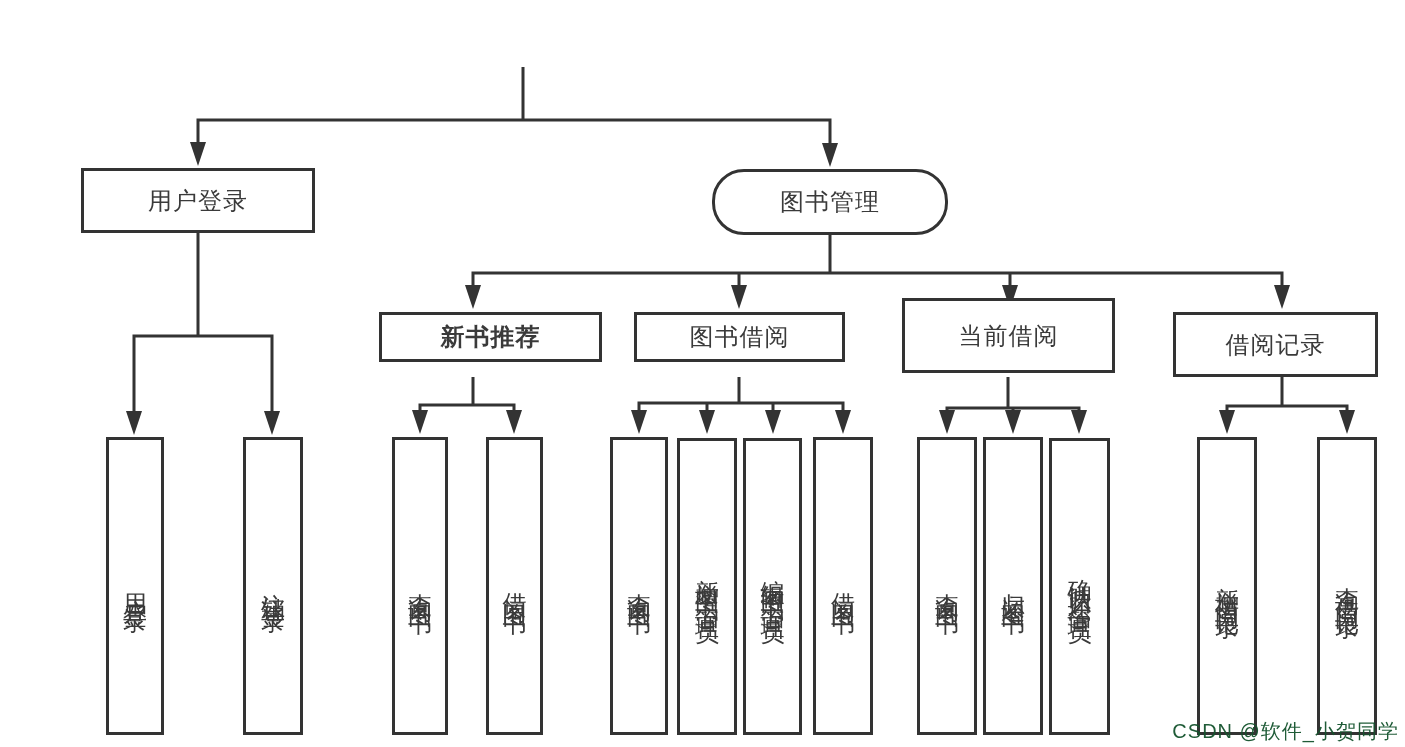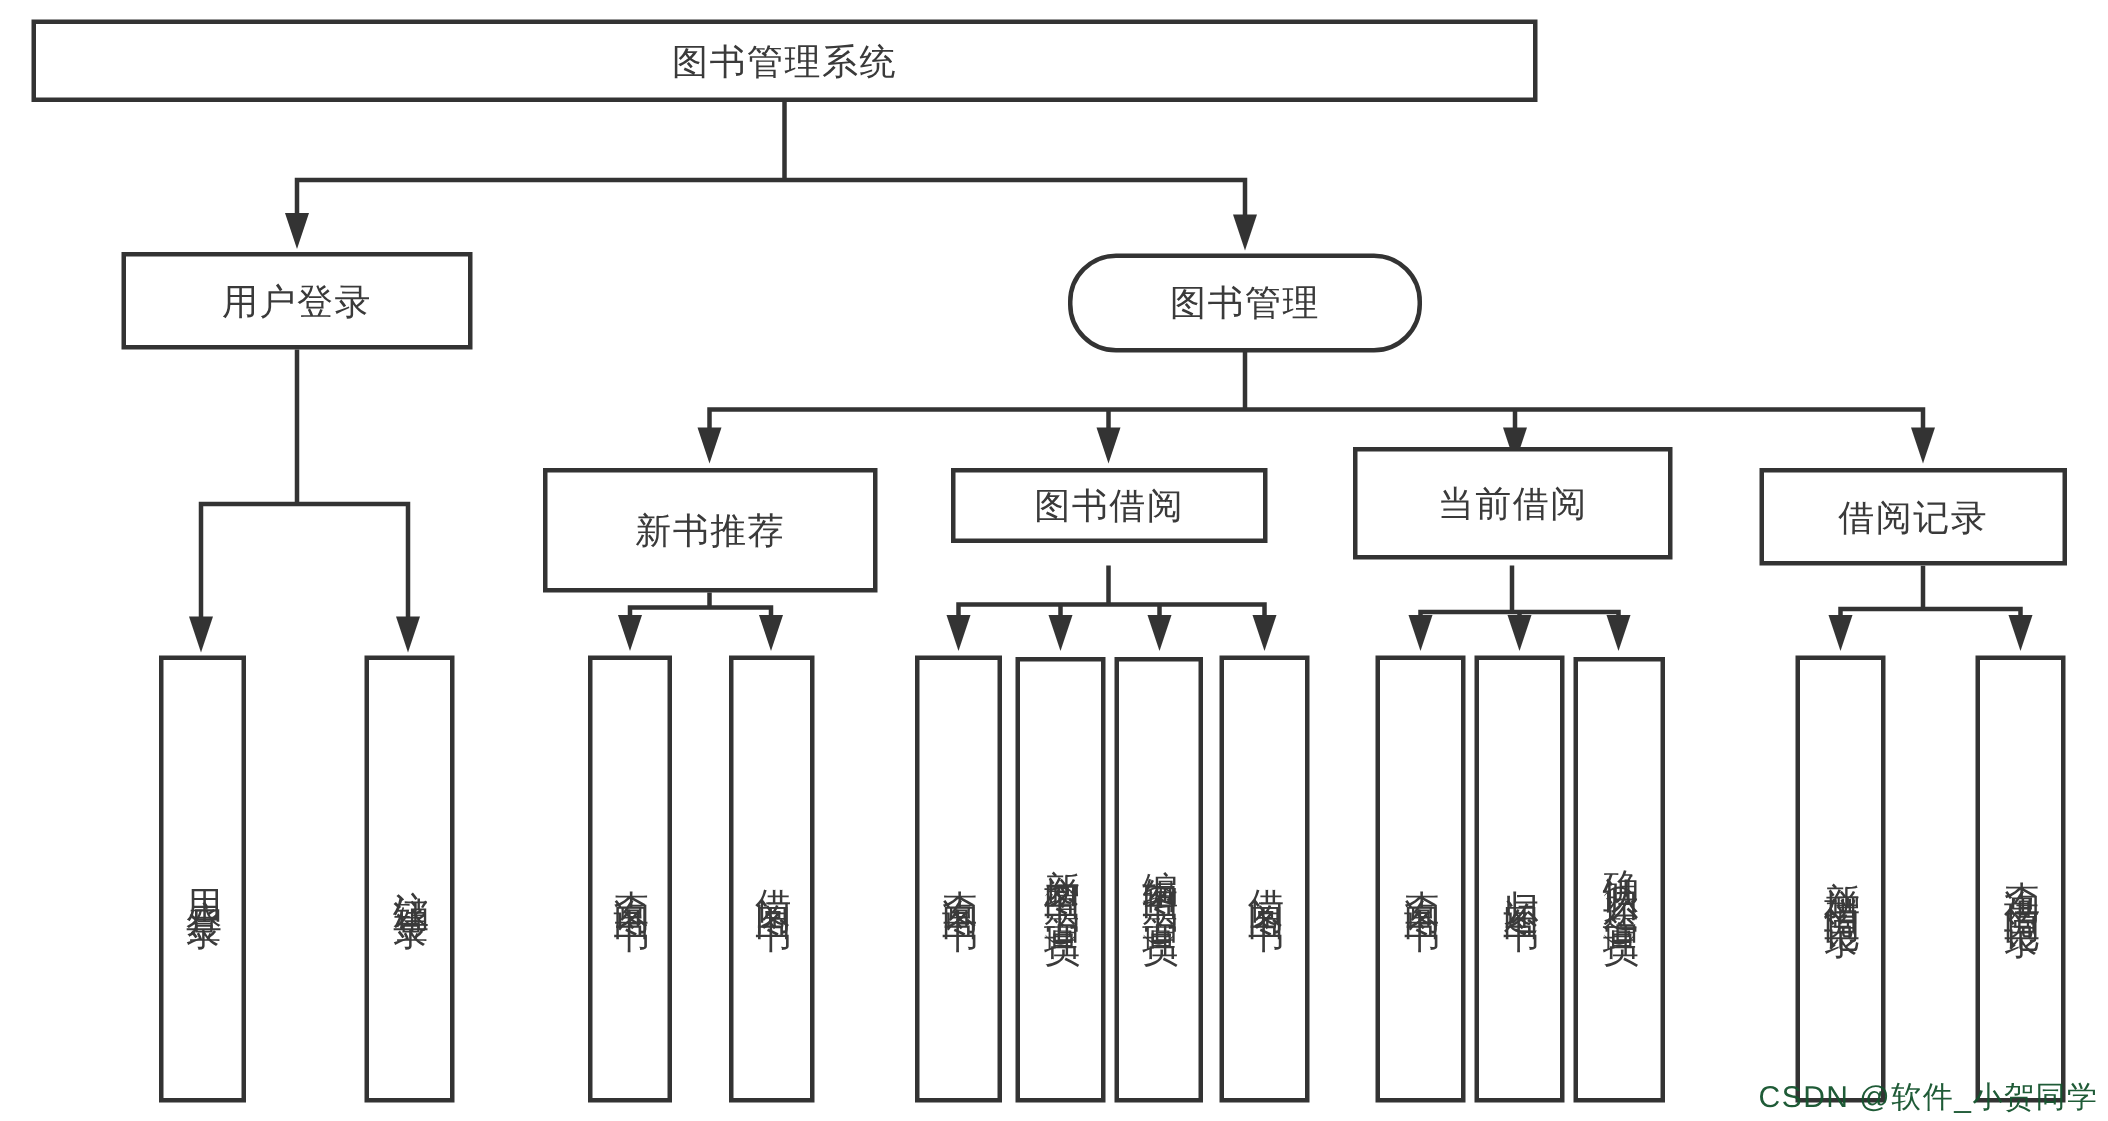--- a/index.html
+++ b/index.html
@@ -95,32 +95,29 @@
 
       <polygon points="939,410 955,410 947,434"></polygon>
       <polygon points="1005,410 1021,410 1013,434"></polygon>
       <polygon points="1071,410 1087,410 1079,434"></polygon>
 
       <polygon points="1219,410 1235,410 1227,434"></polygon>
       <polygon points="1339,410 1355,410 1347,434"></polygon>
     </g>
   </svg>
 
-  <div class="node hnode" style="left:21px; top:13px; width:1004px; height:55px;">
-    <span class="lbl">图书管理系统</span>
-  </div>
 
   <div class="node hnode" style="left:81px; top:168px; width:234px; height:65px;">
     <span class="lbl">用户登录</span>
   </div>
   <div class="node hnode" style="left:712px; top:169px; width:236px; height:66px;border-radius:32px;">
     <span class="lbl">图书管理</span>
   </div>
 
-  <div class="node hnode" style="left:362px; top:312px; width:223px; height:83px;">
+  <div class="node hnode" style="left:379px; top:312px; width:223px; height:50px;font-weight:bold;">
     <span class="lbl">新书推荐</span>
   </div>
   <div class="node hnode" style="left:634px; top:312px; width:211px; height:50px;">
     <span class="lbl">图书借阅</span>
   </div>
   <div class="node hnode" style="left:902px; top:298px; width:213px; height:75px;">
     <span class="lbl">当前借阅</span>
   </div>
   <div class="node hnode" style="left:1173px; top:312px; width:205px; height:65px;">
     <span class="lbl">借阅记录</span>

